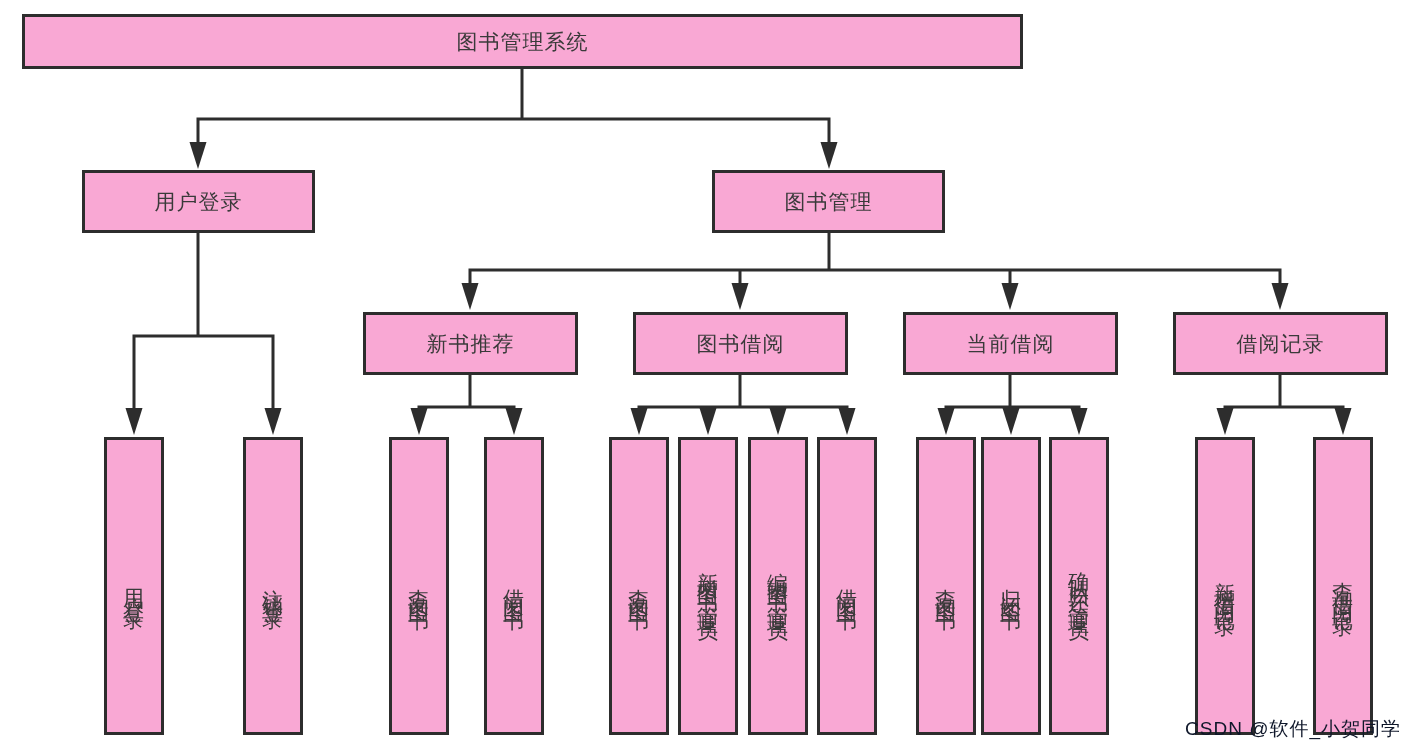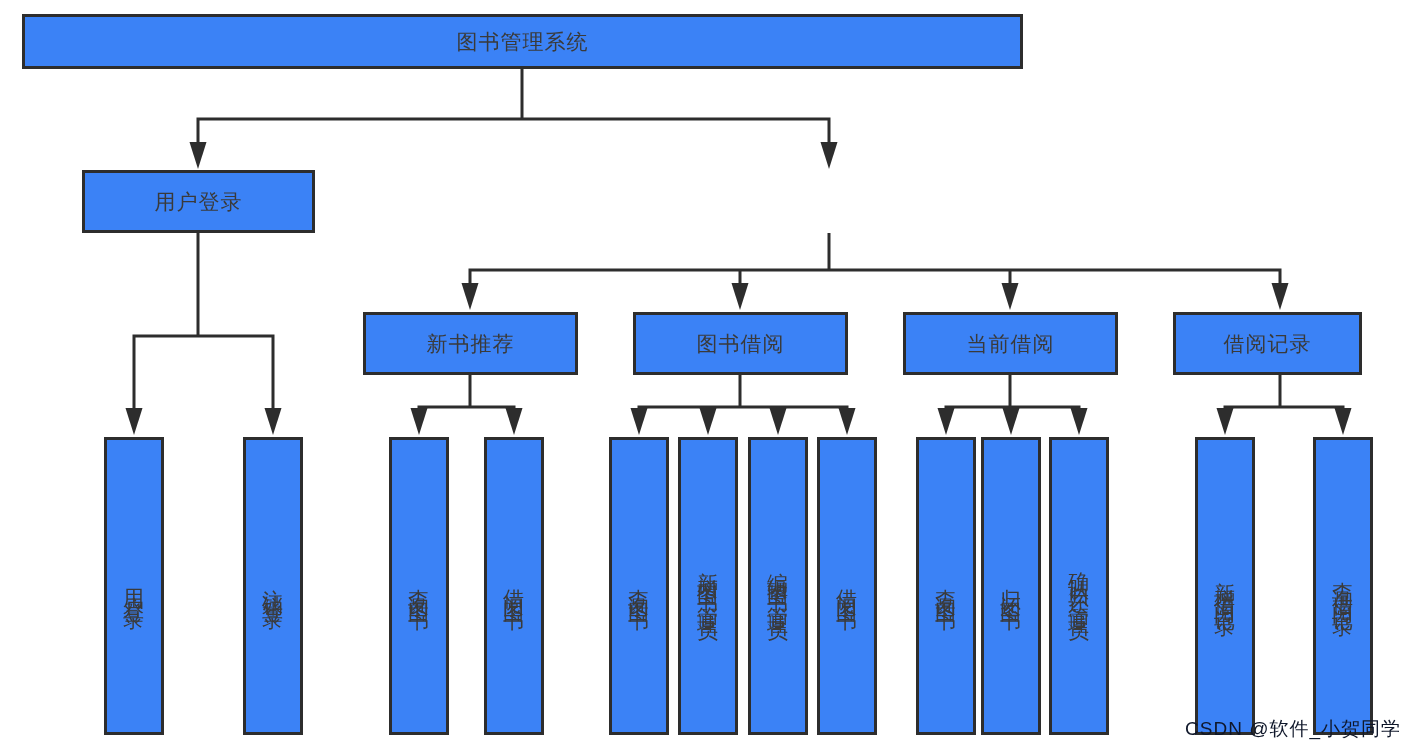--- a/index.html
+++ b/index.html
@@ -17,21 +17,21 @@
   }
   #connector-layer {
     position: absolute;
     left: 0;
     top: 0;
     z-index: 1;
   }
   .node {
     position: absolute;
     box-sizing: border-box;
-    background: #3b82f6;
+    background: #f9a8d4;
     border: 3px solid #2d2d2d;
     display: flex;
     align-items: center;
     justify-content: center;
     color: #3a3a3a;
     z-index: 2;
   }
   .node.h {
     font-size: 21px;
     letter-spacing: 1px;
@@ -112,25 +112,26 @@
       <polygon points="1002.5,408 1019.5,408 1011,435"></polygon>
       <polygon points="1070.5,408 1087.5,408 1079,435"></polygon>
       <polygon points="1216.5,408 1233.5,408 1225,435"></polygon>
       <polygon points="1334.5,408 1351.5,408 1343,435"></polygon>
     </g>
   </svg>
 
   <div class="node h root">图书管理系统</div>
 
   <div class="node h" style="left:82px; top:170px; width:233px; height:63px;">用户登录</div>
+  <div class="node h" style="left:712px; top:170px; width:233px; height:63px;">图书管理</div>
 
   <div class="node h" style="left:363px; top:312px; width:215px; height:63px;">新书推荐</div>
   <div class="node h" style="left:633px; top:312px; width:215px; height:63px;">图书借阅</div>
   <div class="node h" style="left:903px; top:312px; width:215px; height:63px;text-align:center;">当前借阅</div>
-  <div class="node h" style="left:1173px; top:312px; width:189px; height:63px;">借阅记录</div>
+  <div class="node h" style="left:1173px; top:312px; width:215px; height:63px;">借阅记录</div>
 
   <div class="node leaf" style="left:104px;">用户登录</div>
   <div class="node leaf" style="left:243px;">注销登录</div>
 
   <div class="node leaf" style="left:389px;">查询图书</div>
   <div class="node leaf" style="left:484px;">借阅图书</div>
 
   <div class="node leaf" style="left:609px;">查询图书</div>
   <div class="node leaf" style="left:678px;">新增图书（管理员）</div>
   <div class="node leaf" style="left:748px;">编辑图书（管理员）</div>

